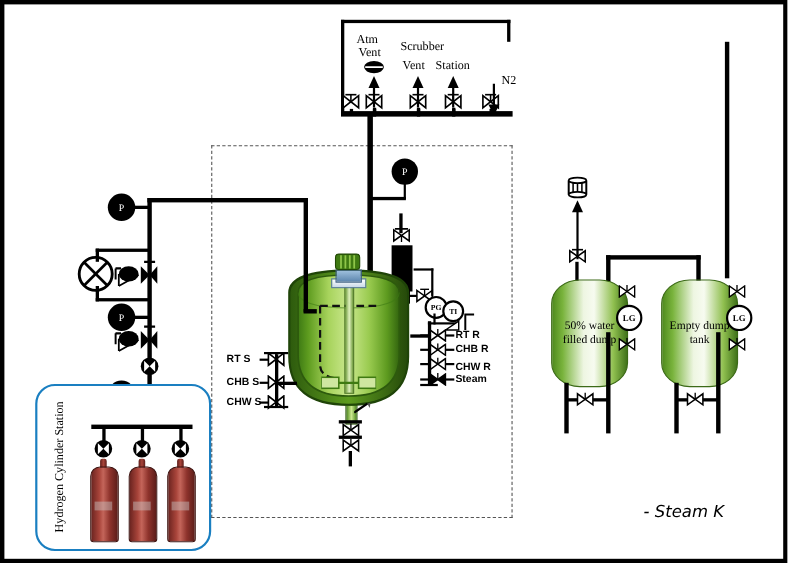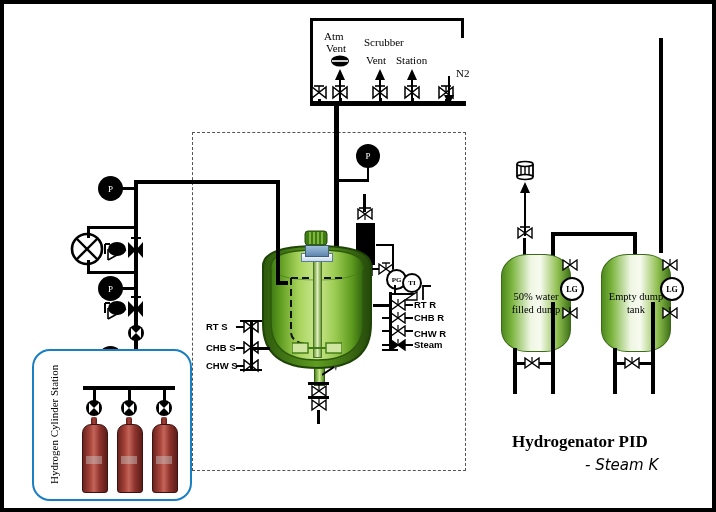--- a/index.html
+++ b/index.html
@@ -492,16 +492,15 @@
   <div class="pipe pv" style="left:609px;top:344px;width:4px;height:46px;"></div>
   <div class="pipe pv" style="left:647px;top:298px;width:4px;height:92px;"></div>
   <svg class="abs" style="left:619px;top:352px;" width="18" height="14" viewBox="0 0 18 14">
     <polygon points="2,2 2,12 9,7" fill="#fff" stroke="#000" stroke-width="1.4"></polygon>
     <polygon points="16,2 16,12 9,7" fill="#fff" stroke="#000" stroke-width="1.4"></polygon>
     <line x1="9" y1="7" x2="9" y2="1" stroke="#000" stroke-width="1.2"></line>
   </svg>
   <div class="pipe ph" style="left:611px;top:358px;width:10px;height:3px;"></div>
   <div class="pipe ph" style="left:635px;top:358px;width:14px;height:3px;"></div>
 
-  <div class="title" style="left:508px;top:428px;">Hydrogenator PID</div>
   <div class="sig" style="left:581px;top:452px;">- Steam K</div>
 
 </div>
 
 </body></html>

